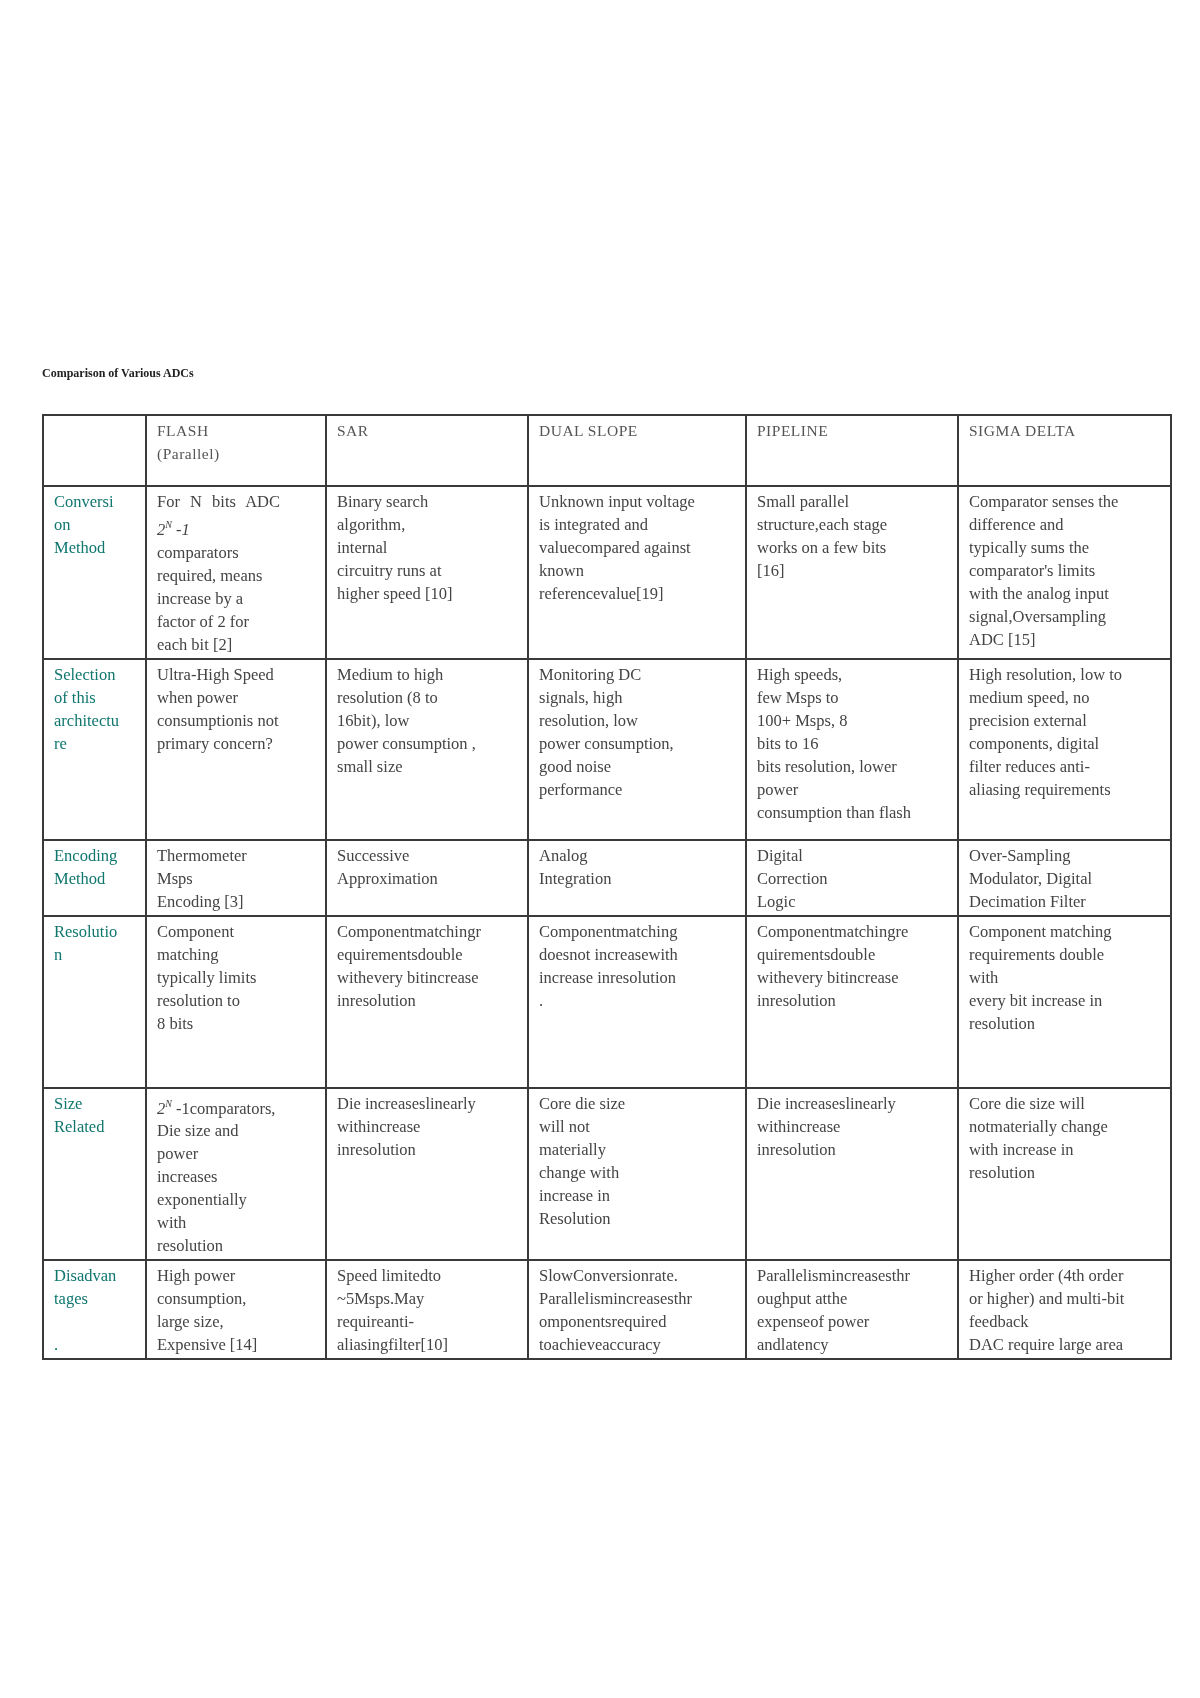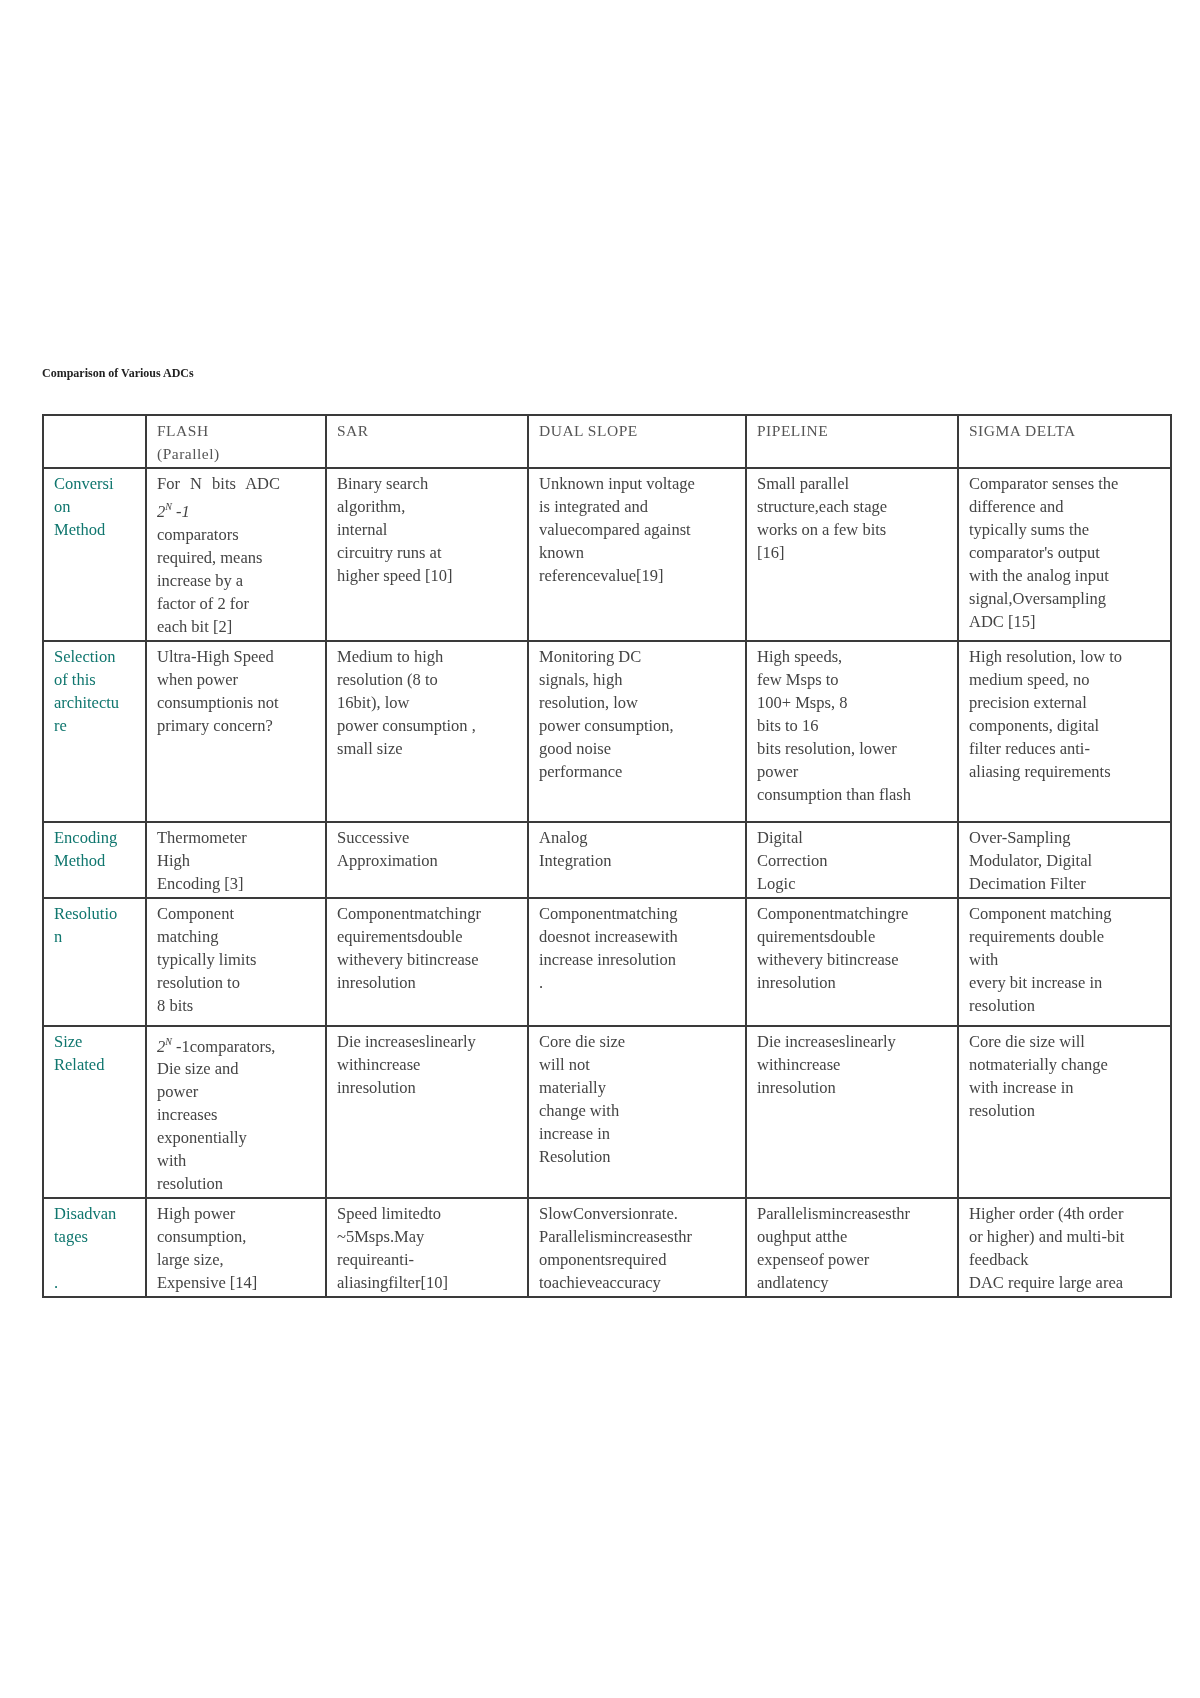--- a/index.html
+++ b/index.html
@@ -24,21 +24,21 @@
 <table class="adc">
   <colgroup>
     <col style="width:103px">
     <col style="width:180px">
     <col style="width:202px">
     <col style="width:218px">
     <col style="width:212px">
     <col style="width:213px">
   </colgroup>
   <tbody>
-      <tr style="height:53px">
+      <tr style="height:71px">
     <td class="colhead"></td>
     <td class="colhead">
       <span class="cell-line">FLASH</span>
       <span class="cell-line">(Parallel)</span>
     </td>
     <td class="colhead"><span>SAR</span></td>
     <td class="colhead"><span>DUAL SLOPE</span></td>
     <td class="colhead"><span>PIPELINE</span></td>
     <td class="colhead"><span>SIGMA DELTA</span></td>
   </tr>
@@ -77,21 +77,21 @@
     <td>
           <span class="cell-line">Small parallel</span>
           <span class="cell-line">structure,each stage</span>
           <span class="cell-line">works on a few bits</span>
           <span class="cell-line">[16]</span>
         </td>
     <td>
           <span class="cell-line">Comparator senses the</span>
           <span class="cell-line">difference and</span>
           <span class="cell-line">typically sums the</span>
-          <span class="cell-line">comparator's output</span>
+          <span class="cell-line">comparator's limits</span>
           <span class="cell-line">with the analog input</span>
           <span class="cell-line">signal,Oversampling</span>
           <span class="cell-line">ADC [15]</span>
         </td>
   </tr>
 
   <tr style="height:181px">
     <td class="rowhead">
           <span class="cell-line">Selection</span>
           <span class="cell-line">of this</span>
@@ -138,21 +138,21 @@
         </td>
   </tr>
 
   <tr style="height:63px">
     <td class="rowhead">
           <span class="cell-line">Encoding</span>
           <span class="cell-line">Method</span>
         </td>
     <td>
           <span class="cell-line">Thermometer</span>
-          <span class="cell-line">High</span>
+          <span class="cell-line">Msps</span>
           <span class="cell-line">Encoding [3]</span>
         </td>
     <td>
           <span class="cell-line">Successive</span>
           <span class="cell-line">Approximation</span>
         </td>
     <td>
           <span class="cell-line">Analog</span>
           <span class="cell-line">Integration</span>
         </td>
@@ -161,21 +161,21 @@
           <span class="cell-line">Correction</span>
           <span class="cell-line">Logic</span>
         </td>
     <td>
           <span class="cell-line">Over-Sampling</span>
           <span class="cell-line">Modulator, Digital</span>
           <span class="cell-line">Decimation Filter</span>
         </td>
   </tr>
 
-  <tr style="height:128px">
+  <tr style="height:172px">
     <td class="rowhead">
           <span class="cell-line">Resolutio</span>
           <span class="cell-line">n</span>
         </td>
     <td>
           <span class="cell-line">Component</span>
           <span class="cell-line">matching</span>
           <span class="cell-line">typically limits</span>
           <span class="cell-line">resolution to</span>
           <span class="cell-line">8 bits</span>

